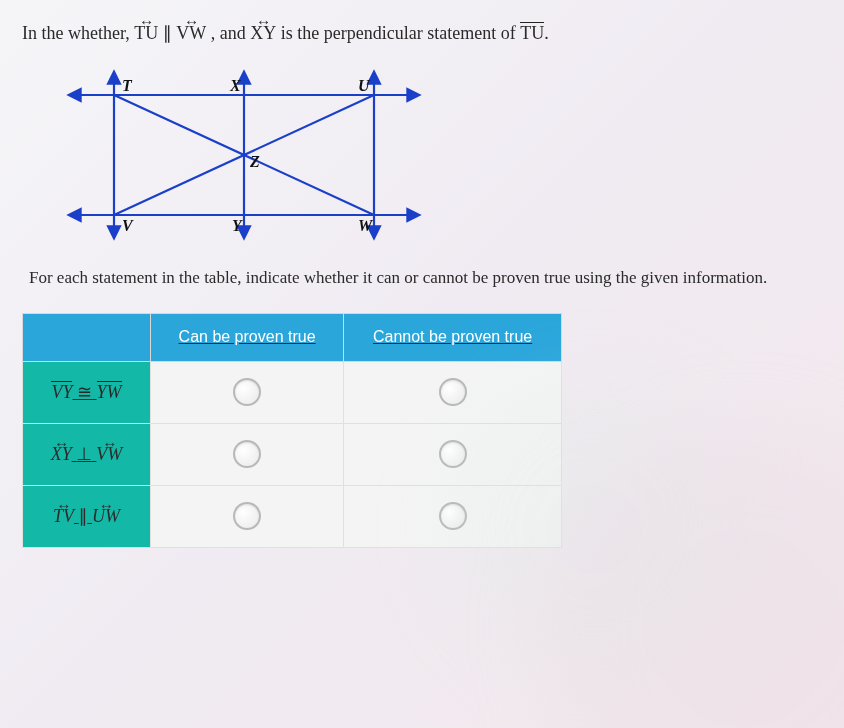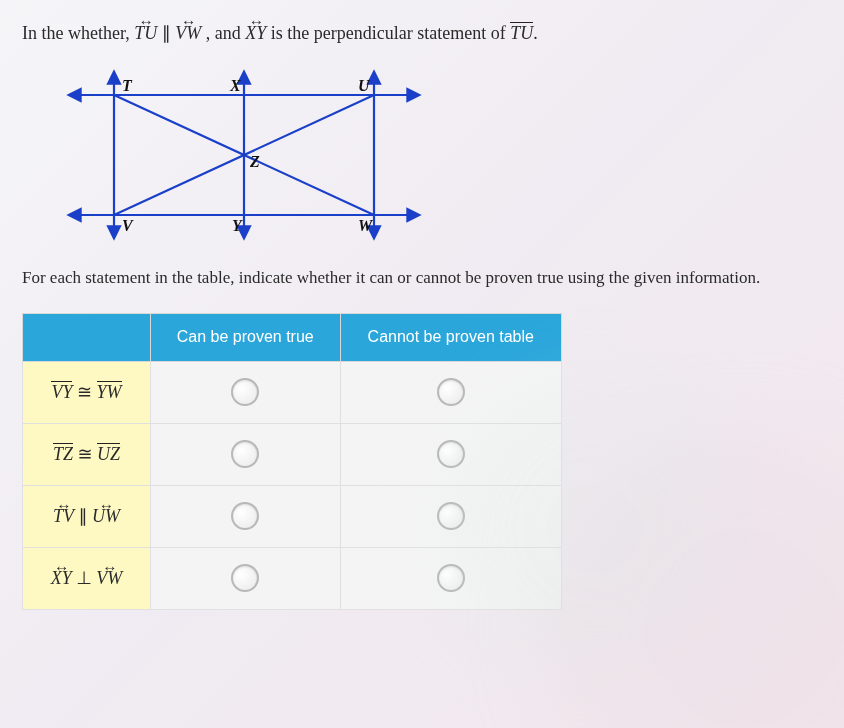--- a/index.html
+++ b/index.html
@@ -21,33 +21,34 @@
       opacity: 0.25;
     }
     .tint.a { width: 400px; height: 400px; background: #e8d4e0; right: -100px; bottom: -100px; }
     .tint.b { width: 300px; height: 300px; background: #d4e8e0; right: 100px; bottom: 50px; opacity:0.15; }
     .prompt {
       font-size: 18px;
       line-height: 1.5;
       margin-bottom: 18px;
       font-weight: 500;
     }
-    .math-i { font-style: italic; }
+    .math-i { }
     .diagram-wrap { margin: 10px 0 20px 42px; }
     svg.geom { display:block; }
     .instruction {
       font-size: 17px;
       line-height: 1.5;
-      margin: 20px 0 22px 0;
+      margin: 20px 0 22px 7px;
     }
     table.answer {
       border-collapse: collapse;
       width: 540px;
       background: #f3f3f3;
       border: 1px solid #d8d8d8;
+      text-decoration: underline;
     }
     table.answer th.blank {
       background: #2aa6db;
       width: 128px;
       height: 48px;
       border: 1px solid #d8d8d8;
     }
     table.answer th {
       background: #2aa6db;
       color: #ffffff;
@@ -59,21 +60,21 @@
       text-align: center;
     }
     table.answer td {
       border: 1px solid #e0e0e0;
       text-align: center;
       height: 62px;
       font-size: 17px;
       background: #f4f4f4;
     }
     table.answer td.stmt {
-      background: #fef9c3;
+      background: #14b8a6;
       font-family: Georgia, serif;
       font-style: italic;
       font-weight: 500;
       padding: 0 12px;
       font-size: 18px;
     }
     .radio {
       display: inline-block;
       width: 28px; height: 28px;
       border-radius: 50%;
@@ -155,54 +156,45 @@
   </svg>
 </div>
 
 <p class="instruction">For each statement in the table, indicate whether it can or cannot be proven true using the given information.</p>
 
 <table class="answer">
   <thead>
     <tr>
       <th class="blank"></th>
       <th>Can be proven true</th>
-      <th>Cannot be proven table</th>
+      <th>Cannot be proven true</th>
     </tr>
   </thead>
   <tbody>
     <tr>
       <td class="stmt">
         <span class="seg-over">VY</span>
         <span style="font-style:normal;">≅</span>
         <span class="seg-over">YW</span>
       </td>
       <td><span class="radio"></span></td>
       <td><span class="radio"></span></td>
     </tr>
     <tr>
       <td class="stmt">
-        <span class="seg-over">TZ</span>
-        <span style="font-style:normal;">≅</span>
-        <span class="seg-over">UZ</span>
+        <span class="arrow-over">XY</span>
+        <span class="perp" style="font-style:normal;">⊥</span>
+        <span class="arrow-over">VW</span>
       </td>
       <td><span class="radio"></span></td>
       <td><span class="radio"></span></td>
     </tr>
     <tr>
       <td class="stmt">
         <span class="arrow-over">TV</span>
         <span style="font-style:normal;">∥</span>
         <span class="arrow-over">UW</span>
       </td>
       <td><span class="radio"></span></td>
       <td><span class="radio"></span></td>
     </tr>
-    <tr>
-      <td class="stmt">
-        <span class="arrow-over">XY</span>
-        <span class="perp" style="font-style:normal;">⊥</span>
-        <span class="arrow-over">VW</span>
-      </td>
-      <td><span class="radio"></span></td>
-      <td><span class="radio"></span></td>
-    </tr>
   </tbody>
 </table>
 
 </body></html>

